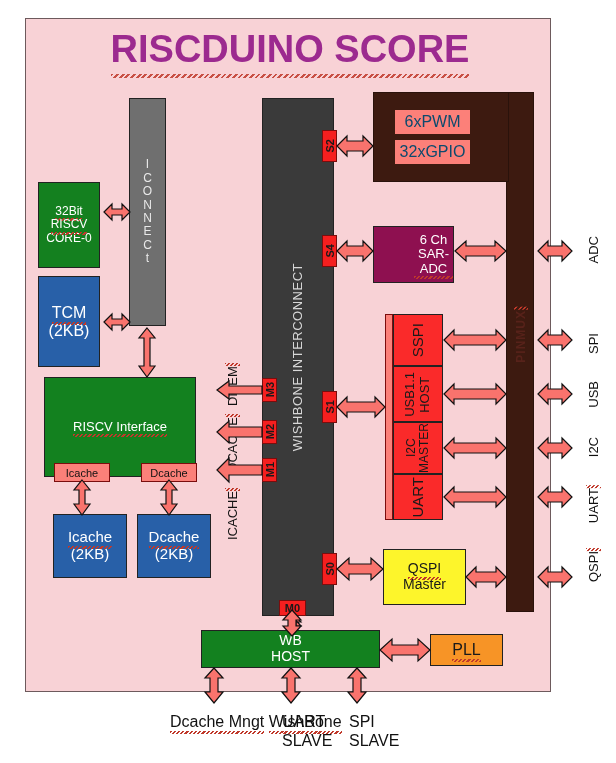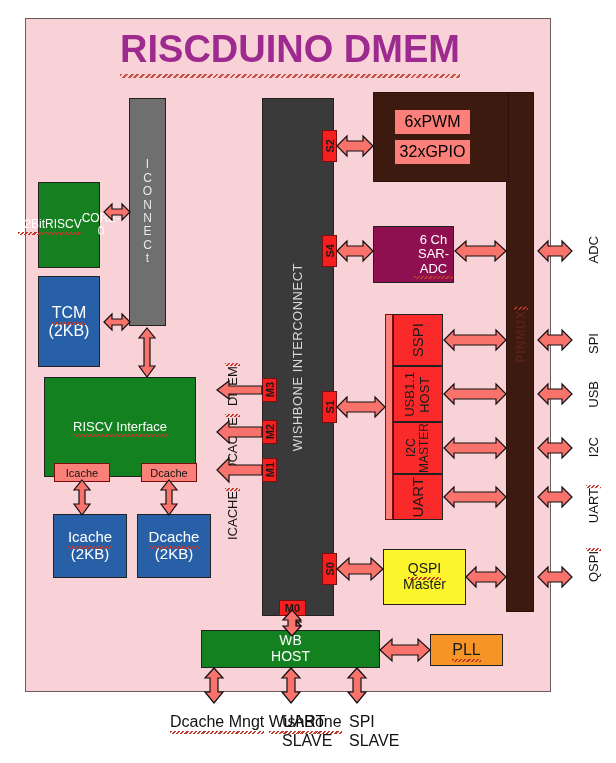--- a/index.html
+++ b/index.html
@@ -43,21 +43,21 @@
   
   .port{position:absolute;box-sizing:border-box;background:#f51f1f;border:1px solid #7a0d0d;
         color:#1a1a1a;font-size:11px;font-weight:bold;display:flex;align-items:center;
         justify-content:center;}
 
   
   .tag{position:absolute;box-sizing:border-box;background:#fb8079;border:1px solid #7a0d0d;
        color:#111;font-size:11px;display:flex;align-items:center;justify-content:center;}
 
   
-  .gtag{position:absolute;box-sizing:border-box;background:#fc8079;color:#000000;
+  .gtag{position:absolute;box-sizing:border-box;background:#fc8079;color:#0c4a6e;
         font-size:16px;display:flex;align-items:center;justify-content:center;}
 
   
   #arrows{position:absolute;left:0;top:0;width:616px;height:763px;pointer-events:none;}
 
   
   .edge-lbl{position:absolute;font-size:13px;color:#111;writing-mode:vertical-rl;
             transform:rotate(180deg);white-space:nowrap;}
 
   
@@ -82,24 +82,24 @@
               writing-mode:vertical-rl;transform:rotate(180deg);letter-spacing:1px;}
 </style>
 </head>
 <body>
 
 <div id="canvas">
 
   <div class="frame"></div>
 
   <div class="title">
-    <span class="sq">RISCDUINO DMEM</span>
-  </div>
-
-  <div class="blk c-green" style="left:38px;top:182px;width:62px;height:86px;font-size:12px;">
+    <span class="sq">RISCDUINO SCORE</span>
+  </div>
+
+  <div class="blk c-green" style="left:38px;top:182px;width:62px;height:86px;flex-direction:column;font-size:12px;">
     <div class="wavy" style="position:relative;">32Bit</div>
     <div class="wavy" style="position:relative;">RISCV</div>
     <div>CORE-0</div>
   </div>
 
   <div class="blk c-blue" style="left:38px;top:276px;width:62px;height:91px;flex-direction:column;font-size:16px;">
     <div class="wavy" style="position:relative;">TCM</div>
     <div>(2KB)</div>
   </div>
 

